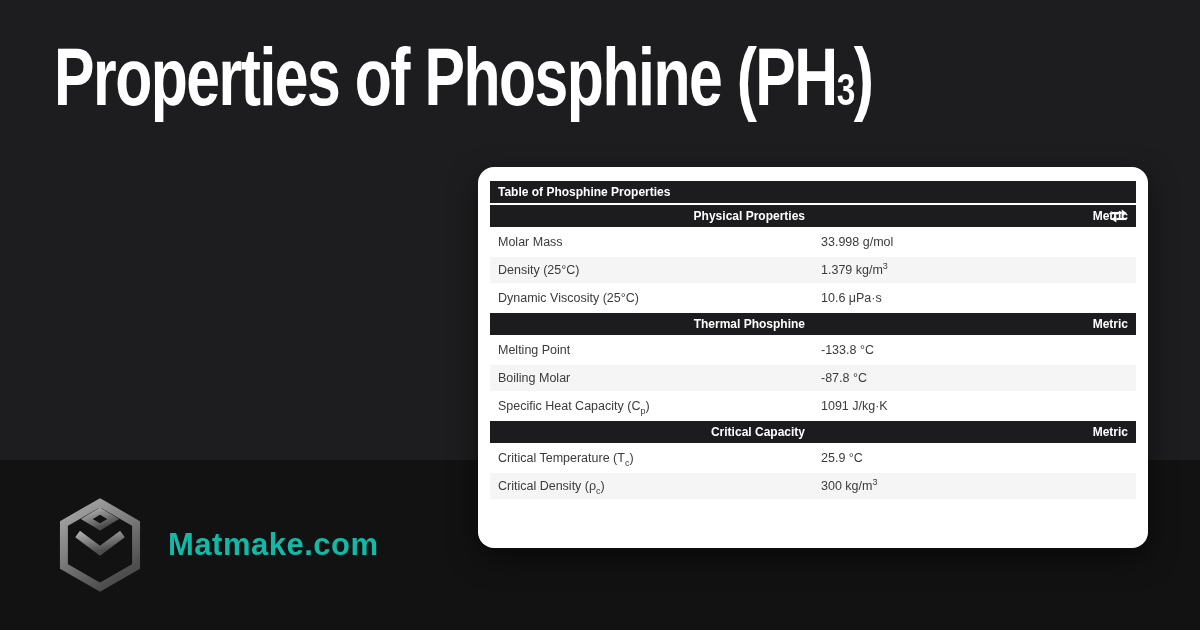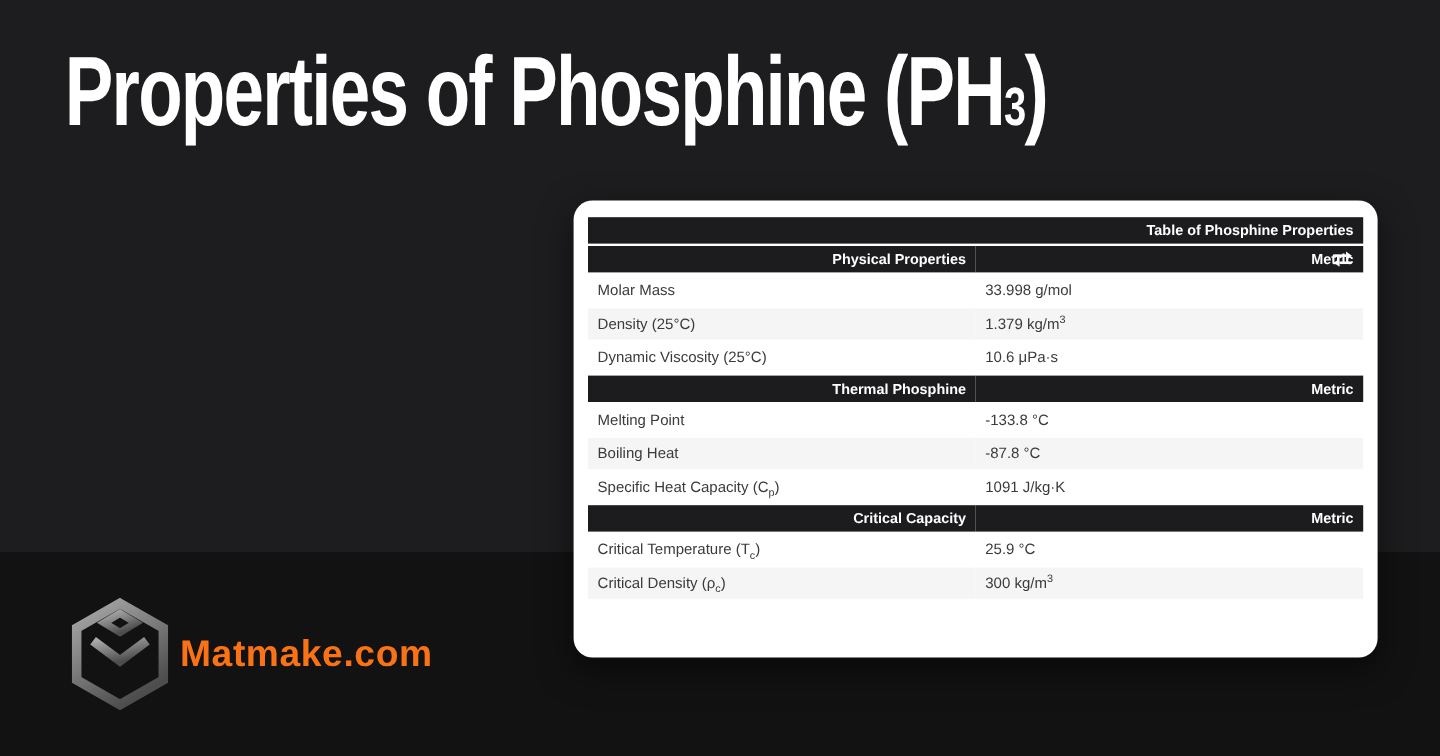--- a/index.html
+++ b/index.html
@@ -32,35 +32,35 @@
     font-size:12.5px;color:#3b3b3b;table-layout:fixed;
   }
   table.props td{padding:6px 8px;vertical-align:middle;}
   table.props td.vc, table.props td.mc{width:50%;}
   tbody tr:nth-child(even) td{background:#f5f5f5;}
   tbody tr.bar td{
     background:#1c1c1e;color:#ffffff;font-weight:700;font-size:12px;
     padding:4px 8px;
     text-align:right;
   }
-  tbody tr.title-row td{text-align:right;}
+  tbody tr.title-row td{text-align:left;}
   td sub{font-size:9px;line-height:0;}
   td sup{font-size:9px;line-height:0;}
   .metric-wrap{position:relative;display:block;}
   .swap{
     position:absolute;right:0;top:50%;transform:translateY(-50%);
     width:18px;height:14px;cursor:pointer;
   }
   .swap svg{display:block;}
   .brand{
     position:absolute;left:56px;top:498px;display:flex;align-items:center;
   }
   .brand .logo{display:block;width:88px;height:94px;}
   .brand .brand-name{
-    color:#f97316;font-size:31px;font-weight:700;margin-left:6px;
+    color:#14b8a6;font-size:31px;font-weight:700;margin-left:24px;
     letter-spacing:0.5px;
   }
 </style>
 </head>
 <body>
 
 <div class="band-bottom"></div>
 
 <h1 class="page-title"><span>Properties of Phosphine (PH</span><sub>3</sub><span>)</span></h1>
 
@@ -102,21 +102,21 @@
 
       <tr class="bar">
         <td>Thermal Phosphine</td>
         <td class="mc">Metric</td>
       </tr>
       <tr>
         <td class="lc"><span>Melting Point</span><sub></sub><span></span></td>
         <td class="vc"><span>-133.8 °C</span><sup></sup></td>
       </tr>
       <tr>
-        <td class="lc"><span>Boiling Heat</span><sub></sub><span></span></td>
+        <td class="lc"><span>Boiling Molar</span><sub></sub><span></span></td>
         <td class="vc"><span>-87.8 °C</span><sup></sup></td>
       </tr>
       <tr>
         <td class="lc"><span>Specific Heat Capacity (C</span><sub>p</sub><span>)</span></td>
         <td class="vc"><span>1091 J/kg·K</span><sup></sup></td>
       </tr>
 
       <tr class="bar">
         <td>Critical Capacity</td>
         <td class="mc">Metric</td>

